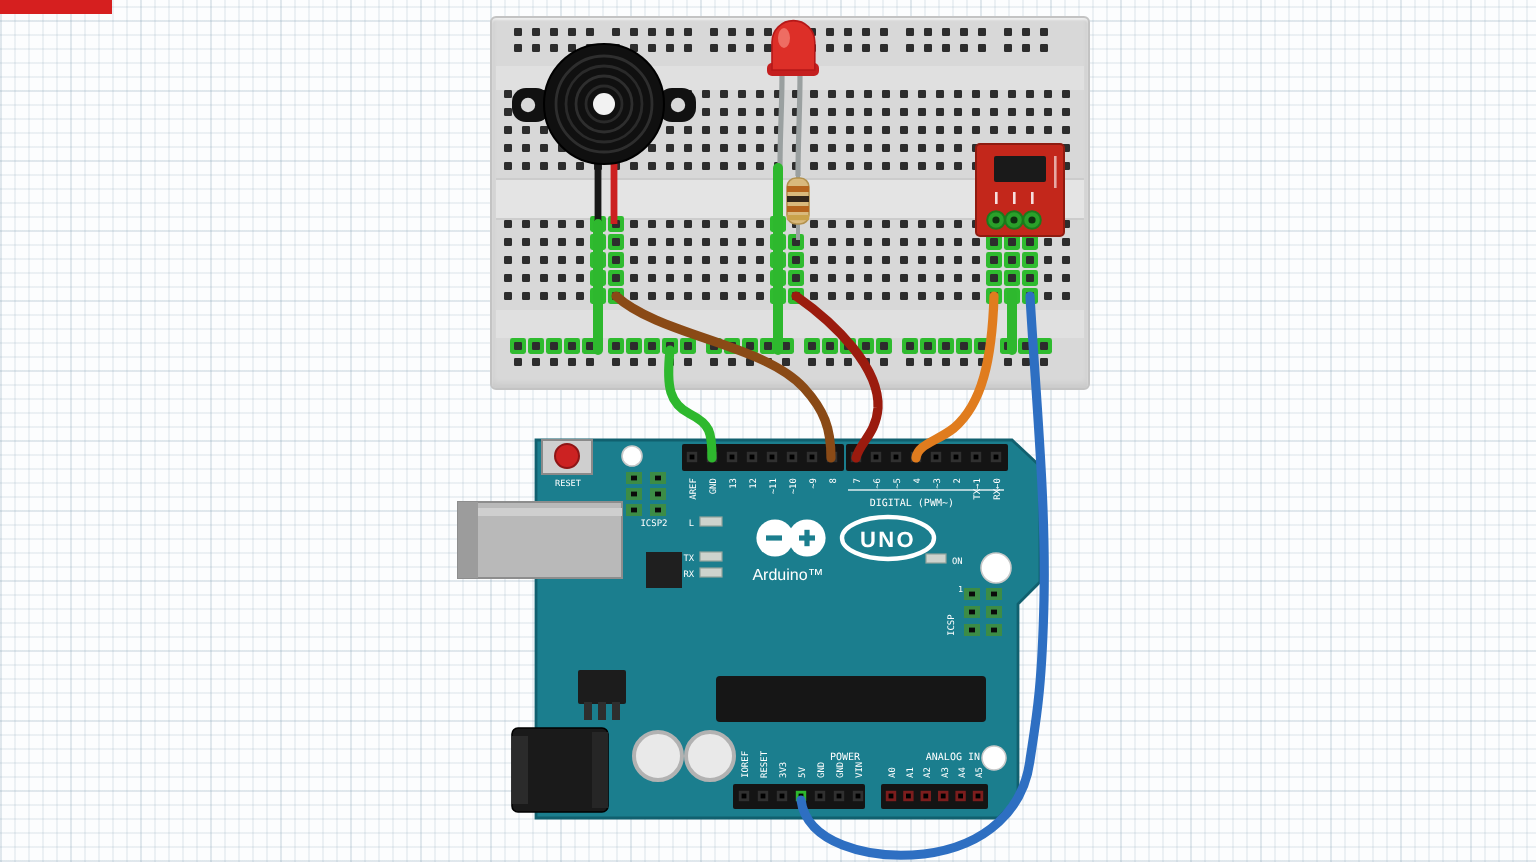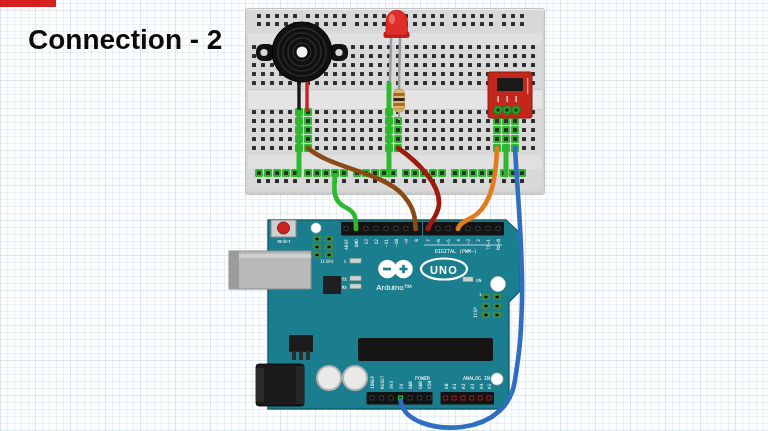--- a/index.html
+++ b/index.html
@@ -29,21 +29,20 @@
   .hole{position:absolute;width:3.2px;height:3.2px;background:#2d2d2d;border-radius:0.6px;}
   .pad{position:absolute;width:7.4px;height:7.4px;background:#2fbb2f;border-radius:1.2px;}
   #scene{position:absolute;left:0;top:0;}
   svg text{font-family:"DejaVu Sans Mono", monospace;fill:#ffffff;}
 </style>
 </head>
 <body>
 
 <div id="stage">
   <div class="accent"></div>
-  <div class="title">Connection - 2</div>
 
   <div id="breadboard">
     <div class="bb-strip" style="top:24px;height:12px;"></div>
     <div class="bb-strip bb-channel" style="top:80px;height:19px;"></div>
     <div class="bb-strip" style="top:146px;height:14px;"></div>
   </div>
   <div id="bb-holes">
       <div class="pad" style="left: 255.3px; top: 169.3px;"></div>
       <div class="pad" style="left: 264.3px; top: 169.3px;"></div>
       <div class="pad" style="left: 273.3px; top: 169.3px;"></div>

